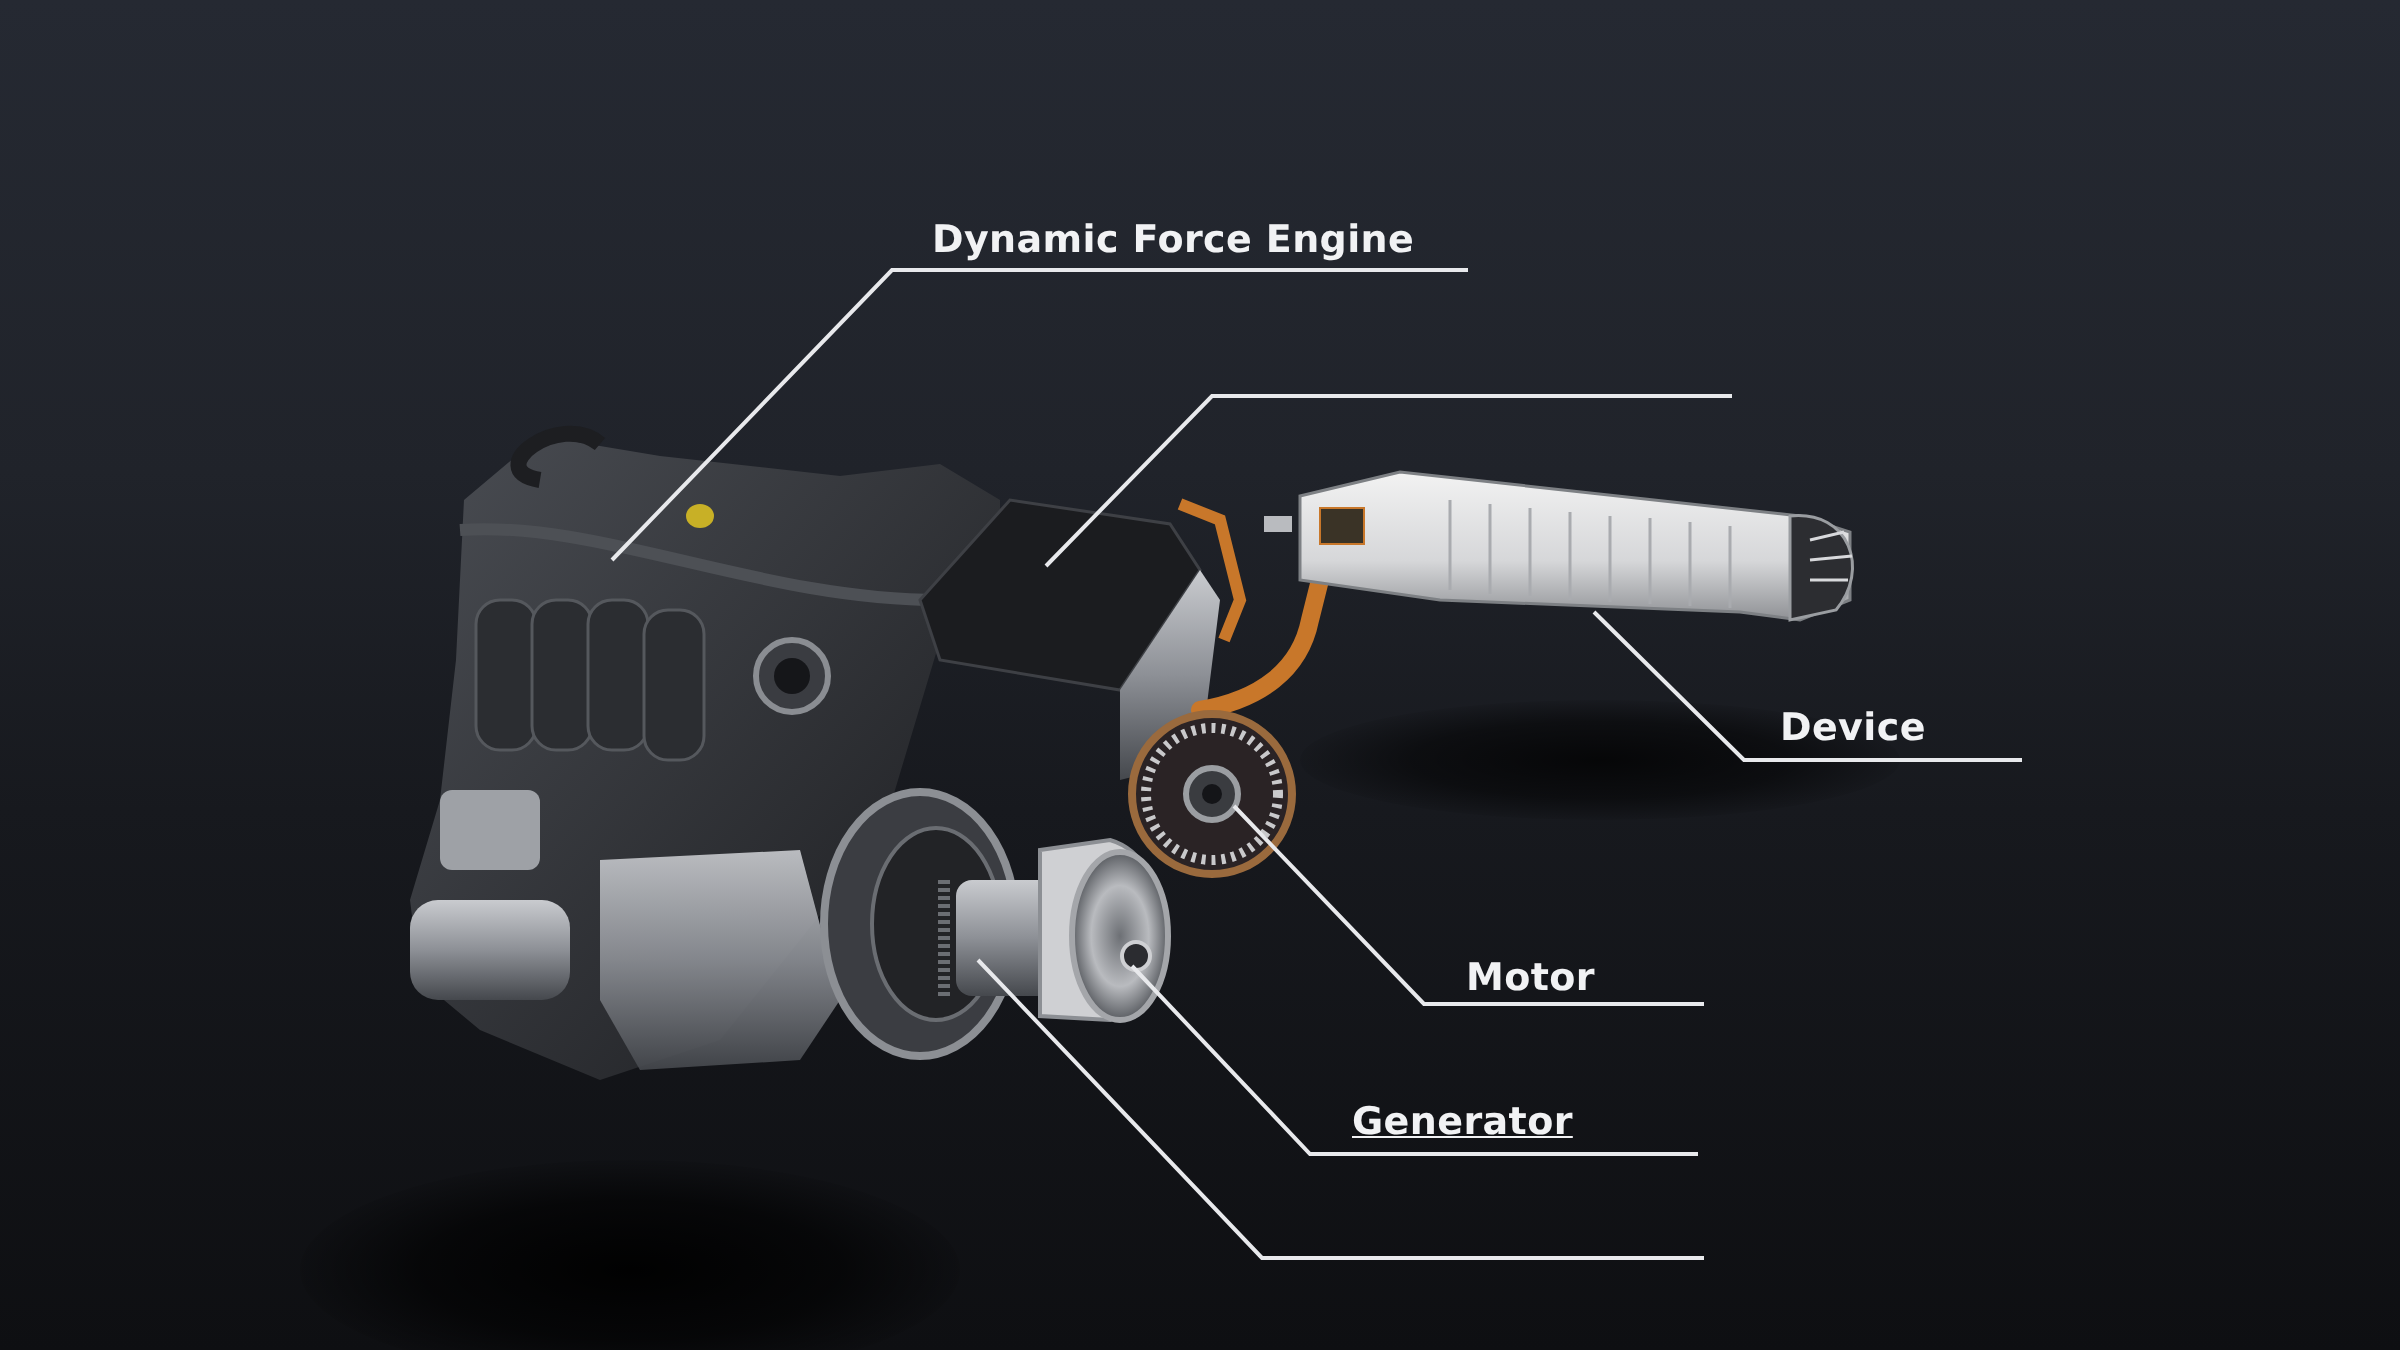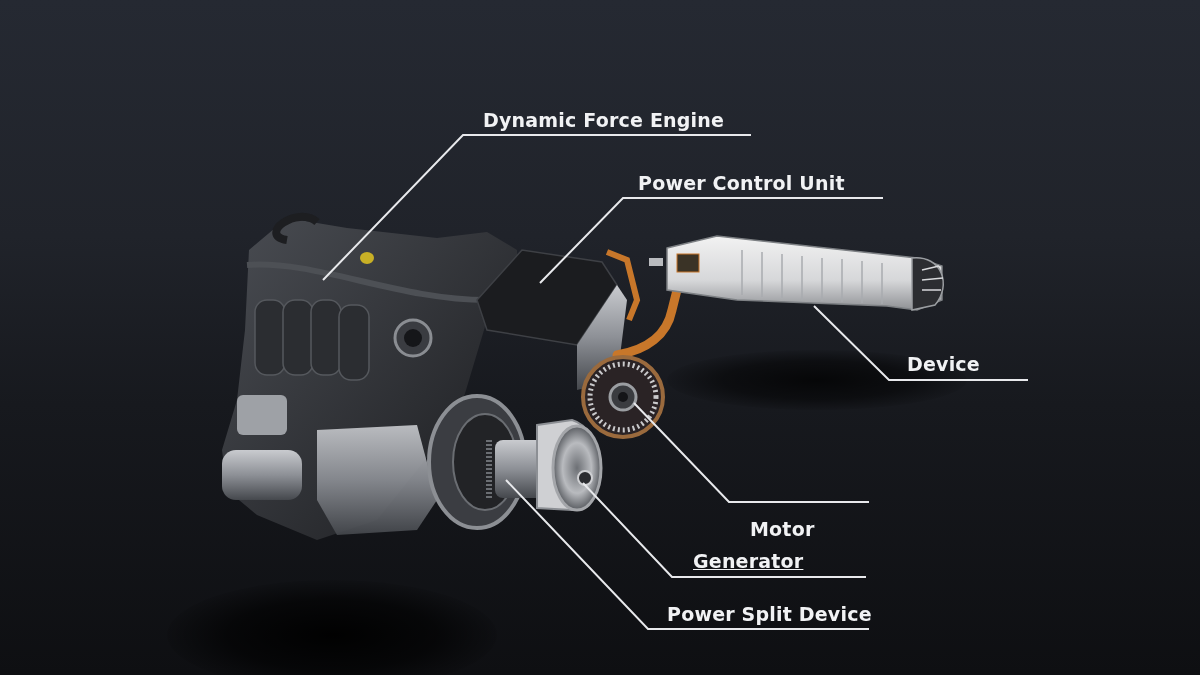--- a/index.html
+++ b/index.html
@@ -1,21 +1,21 @@
 <!DOCTYPE html>
 <html><head>
 <meta charset="utf-8">
 <style>
   html, body { margin: 0; padding: 0; }
   body {
     width: 1200px; height: 675px; overflow: hidden; position: relative;
     background: linear-gradient(180deg, #252932 0%, #20232a 35%, #17191e 60%, #0e0f12 100%);
     font-family: "DejaVu Sans", "Liberation Sans", sans-serif;
   }
-  .stage { position: absolute; left: 17px; top: 0; width: 1172px; height: 675px; }
+  .stage { position: absolute; left: 0; top: 0; width: 1172px; height: 675px; }
   .shadow {
     position: absolute; border-radius: 50%;
     background: radial-gradient(ellipse at center, rgba(0,0,0,0.95) 0%, rgba(0,0,0,0.6) 45%, rgba(0,0,0,0) 75%);
   }
   .label {
     position: absolute; color: #f1f2f4; font-weight: bold; font-size: 19px;
     letter-spacing: 0.2px; white-space: nowrap; line-height: 1;
   }
   svg.overlay { position: absolute; left: 0; top: 0; }
 </style>
@@ -128,18 +128,16 @@
       <polyline points="306,280 446,135 734,135"></polyline>
       <polyline points="523,283 606,198 866,198"></polyline>
       <polyline points="797,306 872,380 1011,380"></polyline>
       <polyline points="617,403 712,502 852,502"></polyline>
       <polyline points="566,483 655,577 849,577"></polyline>
       <polyline points="489,480 631,629 852,629"></polyline>
     </g>
   </svg>
 
   <div class="label" style="left:466px;top:111px;">Dynamic Force Engine</div>
-  <div class="label" style="left:621px;top:174px;">Power Control Unit</div>
   <div class="label" style="left:890px;top:355px;">Device</div>
-  <div class="label" style="left:733px;top:480px;margin-top:40px;">Motor</div>
+  <div class="label" style="left:733px;top:480px;">Motor</div>
   <div class="label" style="left:676px;top:552px;text-decoration:underline;">Generator</div>
-  <div class="label" style="left:650px;top:605px;">Power Split Device</div>
 </div>
 
 </body></html>

